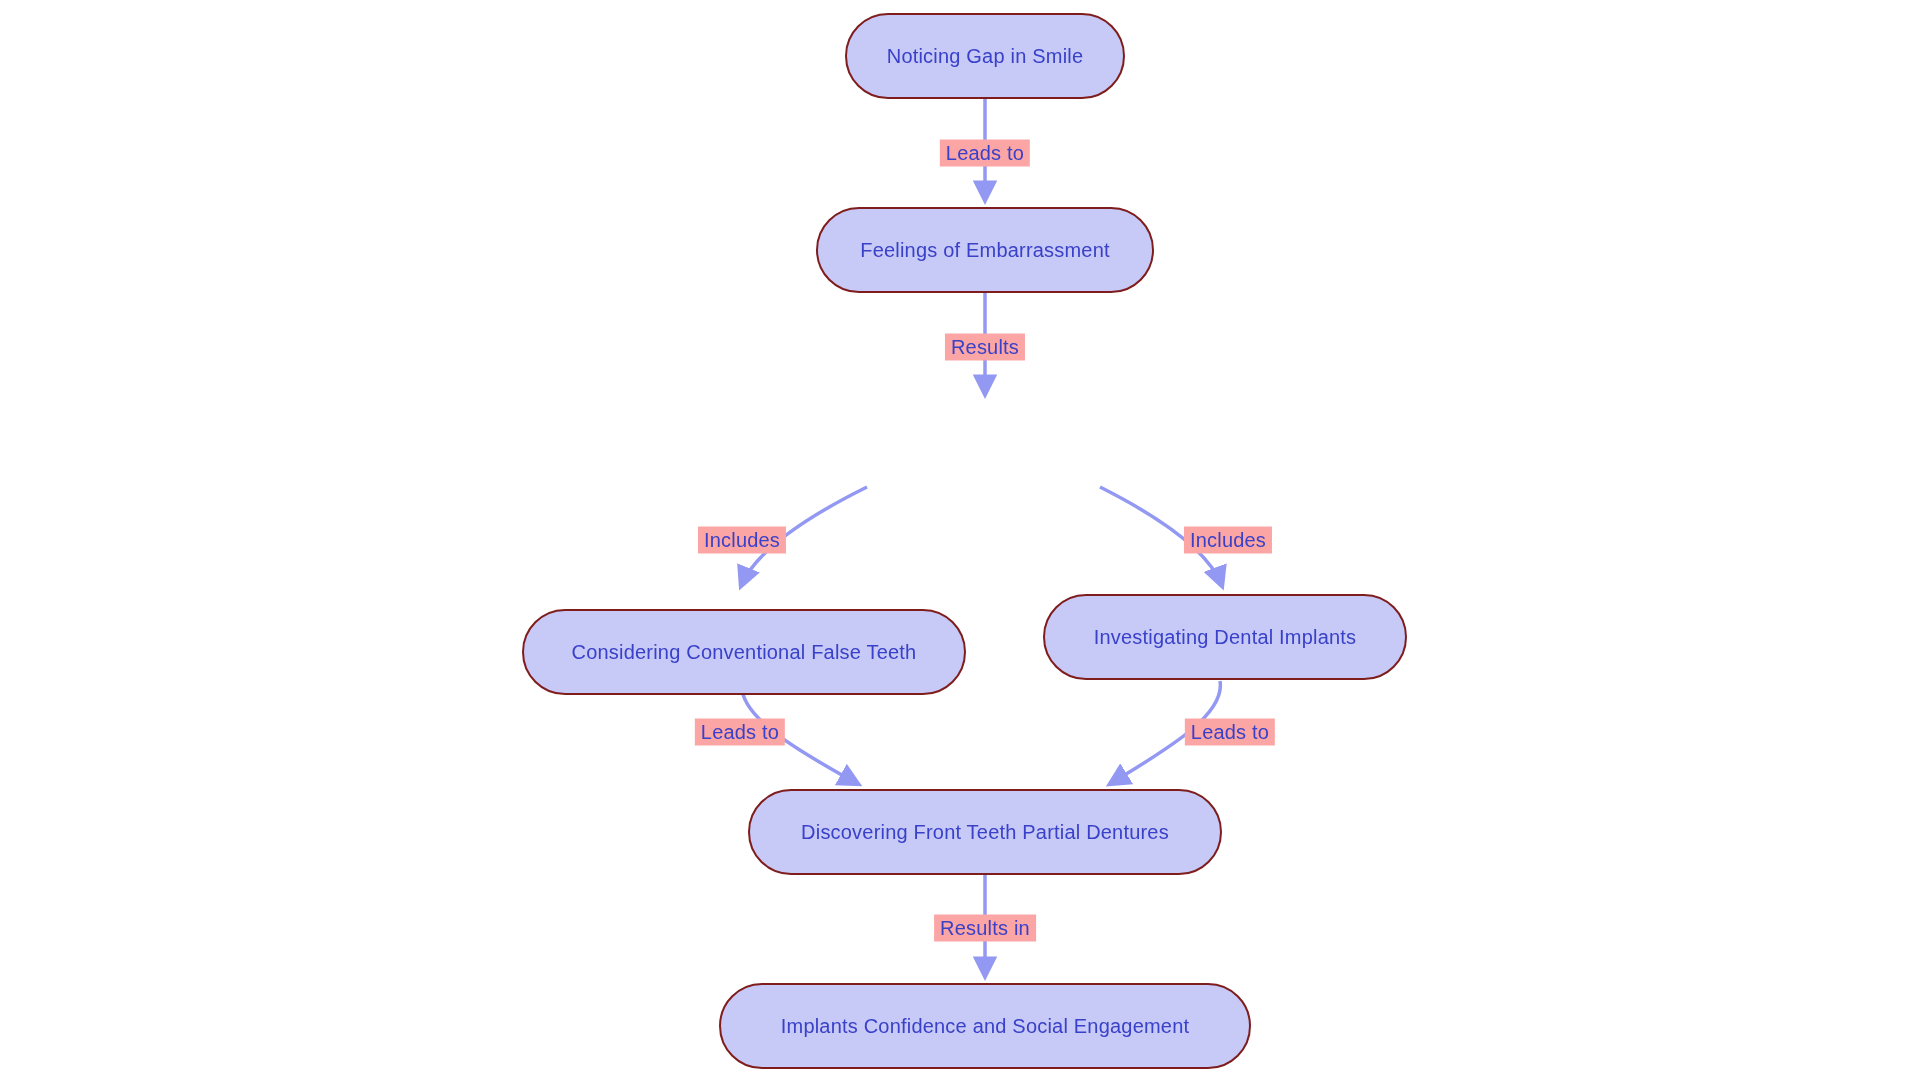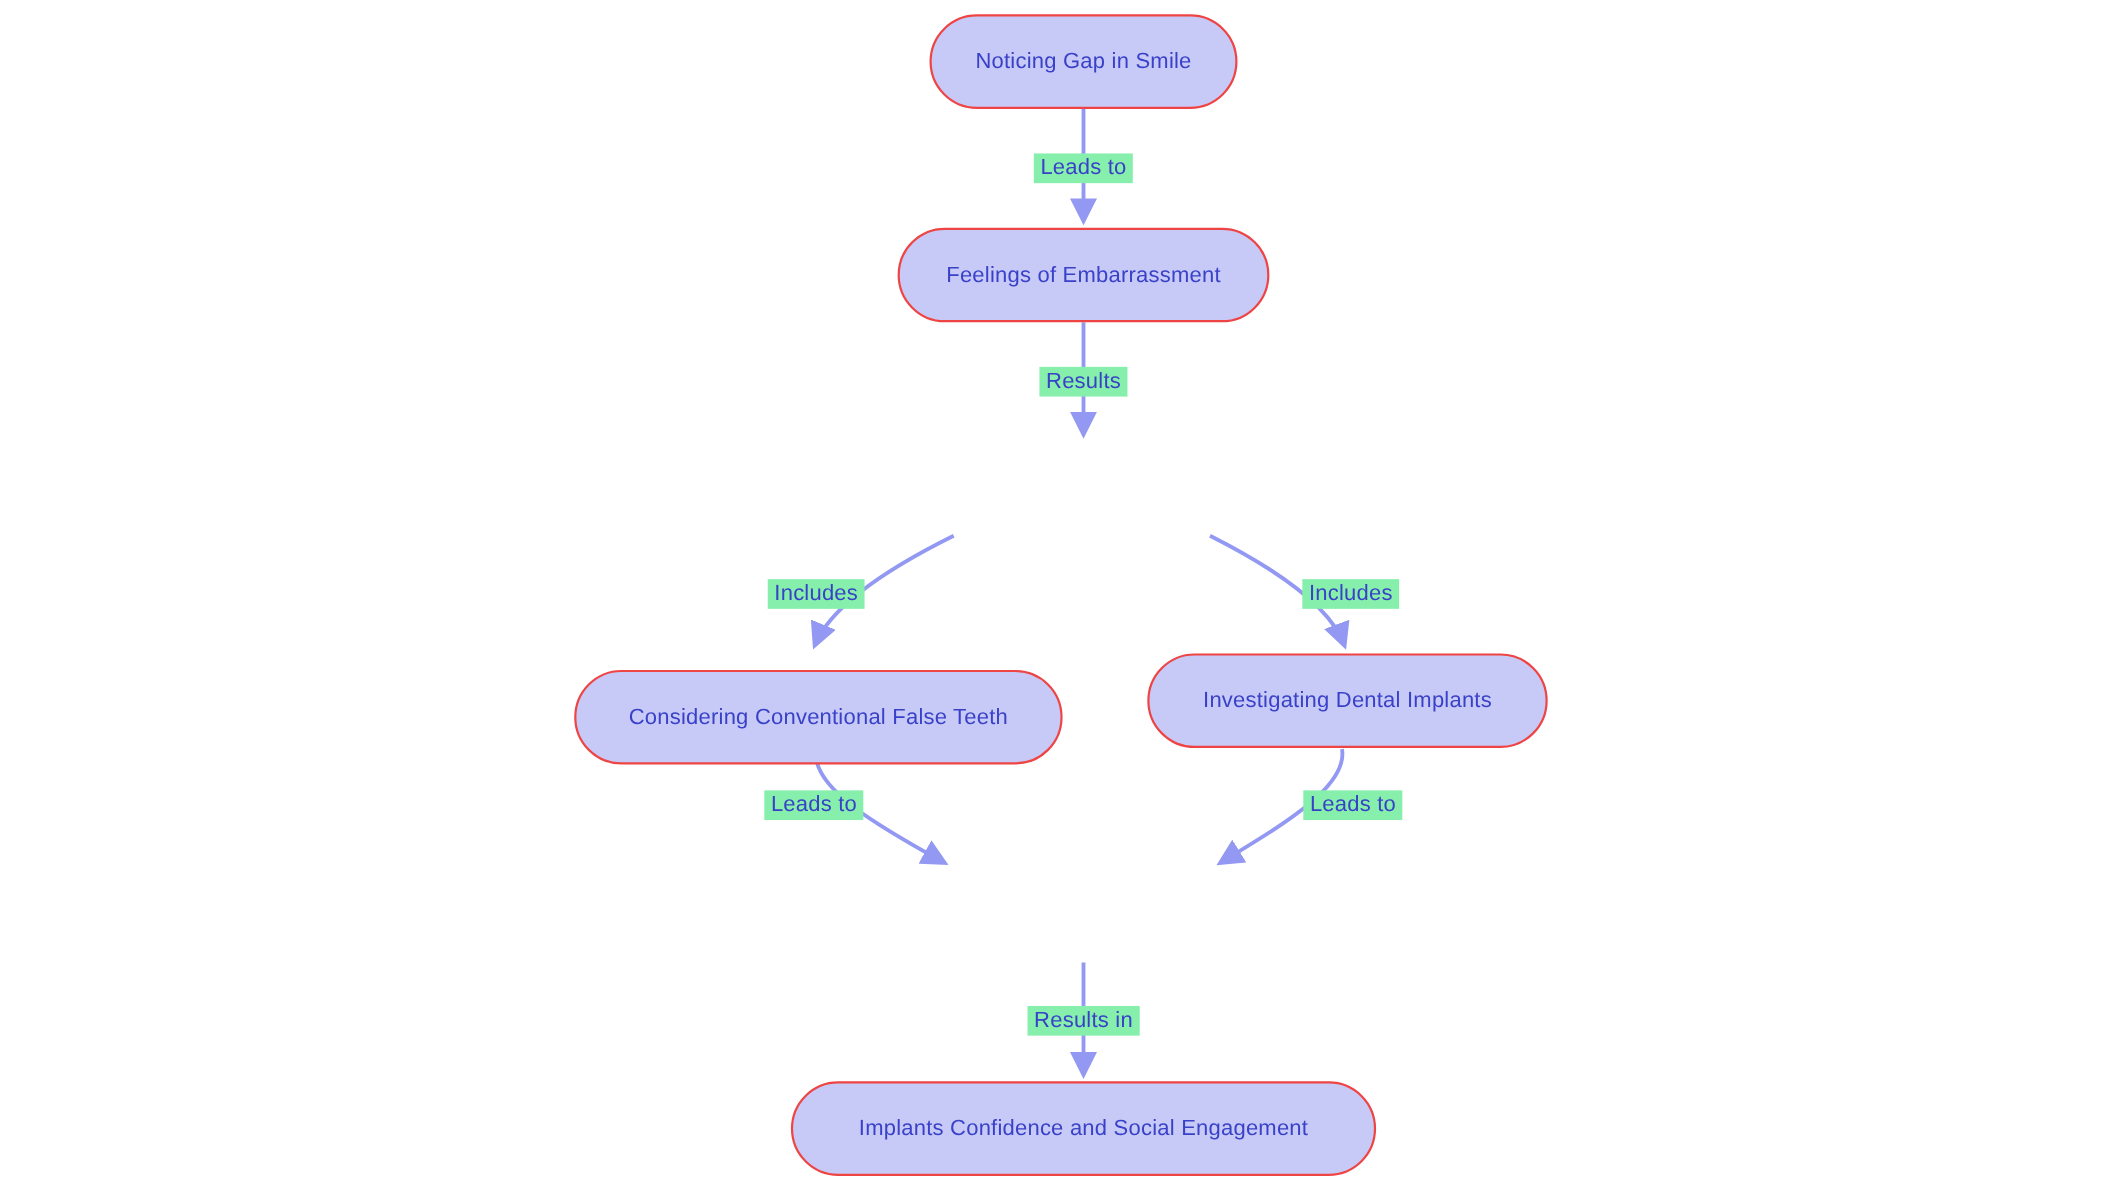--- a/index.html
+++ b/index.html
@@ -26,37 +26,37 @@
   .edge-path {
     fill: none;
     stroke: #9399f2;
     stroke-width: 3.5px;
   }
   .node {
     position: absolute;
     height: 86px;
     transform: translate(-50%, -50%);
     background: #c7c9f7;
-    border: 2px solid #ef4444;
+    border: 2px solid #7f1d1d;
     border-radius: 43px;
     display: flex;
     align-items: center;
     justify-content: center;
     box-sizing: border-box;
   }
   .node-label {
     color: #3941c8;
     font-size: 20px;
     letter-spacing: 0.2px;
     white-space: nowrap;
   }
   .edge-label {
     position: absolute;
     transform: translate(-50%, -50%);
-    background: #86efac;
+    background: #fca5a5;
     color: #3941c8;
     font-size: 20px;
     letter-spacing: 0.2px;
     padding: 2px 6px;
     white-space: nowrap;
   }
 </style>
 </head>
 <body>
 
@@ -87,20 +87,23 @@
 
 
   <div class="node" style="left:744px; top:652px; width:444px;">
     <span class="node-label">Considering Conventional False Teeth</span>
   </div>
 
   <div class="node" style="left:1225px; top:637px; width:364px;text-align:right;">
     <span class="node-label">Investigating Dental Implants</span>
   </div>
 
+  <div class="node" style="left:985px; top:832px; width:474px;">
+    <span class="node-label">Discovering Front Teeth Partial Dentures</span>
+  </div>
 
   <div class="node" style="left:985px; top:1026px; width:532px;">
     <span class="node-label">Implants Confidence and Social Engagement</span>
   </div>
 
   <div class="edge-label" style="left:985px; top:153px;">Leads to</div>
 
   <div class="edge-label" style="left:985px; top:347px;">Results</div>
 
   <div class="edge-label" style="left:742px; top:540px;">Includes</div>

